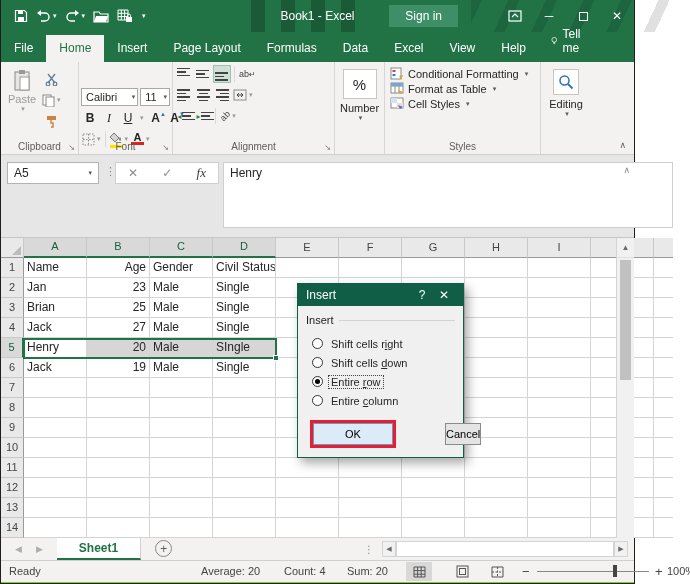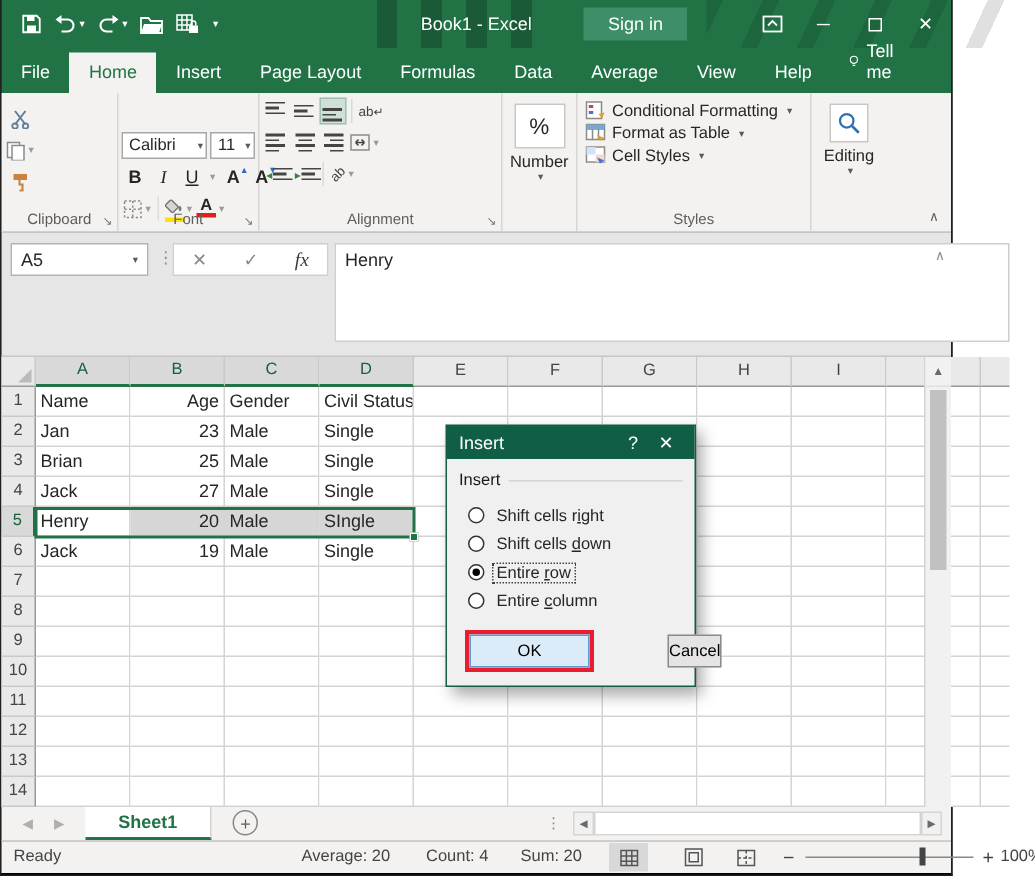--- a/index.html
+++ b/index.html
@@ -1,18 +1,18 @@
 <!DOCTYPE html>
 <html><head>
 <meta charset="utf-8">
 <style>
   * { margin:0; padding:0; box-sizing:border-box; }
   html,body { width:690px; height:584px; overflow:hidden; }
   body { font-family:"Liberation Sans","DejaVu Sans",sans-serif; font-size:12px; color:#262626; }
-  #app { position:relative; width:635px; height:584px; background:#000000; border:1px solid #1f1f1f; border-top:none; }
+  #app { position:relative; width:635px; height:584px; background:#84cc16; border:1px solid #1f1f1f; border-top:none; }
 
   
   .titlebar { position:absolute; left:0; top:0; width:100%; height:32px; background:#217346; display:flex; align-items:center; color:#fff; }
   .titlebar::before { content:""; position:absolute; left:250px; top:0; width:110px; height:32px;
       background:repeating-linear-gradient(90deg, rgba(0,0,0,.22) 0 14px, transparent 14px 30px); }
   .titlebar::after { content:""; position:absolute; left:470px; top:0; width:200px; height:32px;
       background:repeating-linear-gradient(115deg, rgba(0,0,0,.12) 0 10px, transparent 10px 34px); }
   .qat { display:flex; align-items:center; gap:2px; padding-left:10px; z-index:2; }
   .qat-btn { display:flex; align-items:center; height:24px; padding:0 3px; cursor:default; }
   .qat-btn svg { display:block; }
@@ -217,21 +217,21 @@
     </div>
   </div>
 
   <div class="tabbar">
     <span class="rtab">File</span>
     <span class="rtab active">Home</span>
     <span class="rtab">Insert</span>
     <span class="rtab">Page Layout</span>
     <span class="rtab">Formulas</span>
     <span class="rtab">Data</span>
-    <span class="rtab">Average</span>
+    <span class="rtab">Excel</span>
     <span class="rtab">View</span>
     <span class="rtab">Help</span>
     <span class="rtab-icon">
       <svg width="11" height="14" viewBox="0 0 11 14">
           <circle cx="5.5" cy="5" r="4" fill="none" stroke="#fff" stroke-width="1.2"></circle>
           <path d="M4 9.5 h3 M4 11.5 h3" stroke="#fff" stroke-width="1.2"></path>
         </svg>
       <span>Tell me</span>
     </span>
     <span class="rtab-icon" style="margin-left:28px">
@@ -240,20 +240,29 @@
           <path d="M1.5 12 a4.5 4.5 0 0 1 9 0" fill="none" stroke="#fff" stroke-width="1.2"></path>
           <path d="M11.5 8 v4 M9.5 10 h4" stroke="#fff" stroke-width="1.2"></path>
         </svg>
       <span>Share</span>
     </span>
   </div>
 
   <div class="ribbon">
 
     <div class="rgroup g-clip">
+      <div class="paste-big">
+        <svg width="18" height="22" viewBox="0 0 18 22">
+            <rect x="2" y="3" width="14" height="18" fill="#e8e6e4" stroke="#9a9a9a" stroke-width="1.2"></rect>
+            <rect x="6" y="1" width="6" height="4" fill="#9a9a9a"></rect>
+            <rect x="7" y="8" width="9" height="13" fill="#fff" stroke="#9a9a9a"></rect>
+          </svg>
+        <span style="font-size:11px;margin-top:2px">Paste</span>
+        <span class="caret gray">▾</span>
+      </div>
       <div class="clip-col">
         <span class="sbtn">
           <svg width="13" height="13" viewBox="0 0 13 13">
               <path d="M3 1 L10 10 M10 1 L3 10" stroke="#5f7d96" stroke-width="1.3"></path>
               <circle cx="3" cy="11" r="1.8" fill="none" stroke="#5f7d96" stroke-width="1.2"></circle>
               <circle cx="10" cy="11" r="1.8" fill="none" stroke="#5f7d96" stroke-width="1.2"></circle>
             </svg>
         </span>
         <span class="sbtn">
           <svg width="13" height="13" viewBox="0 0 13 13">

